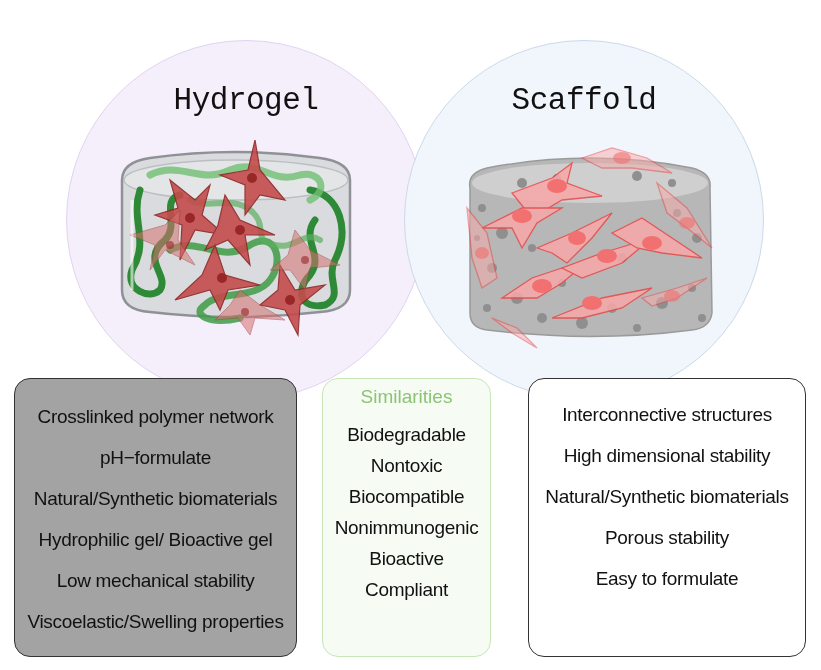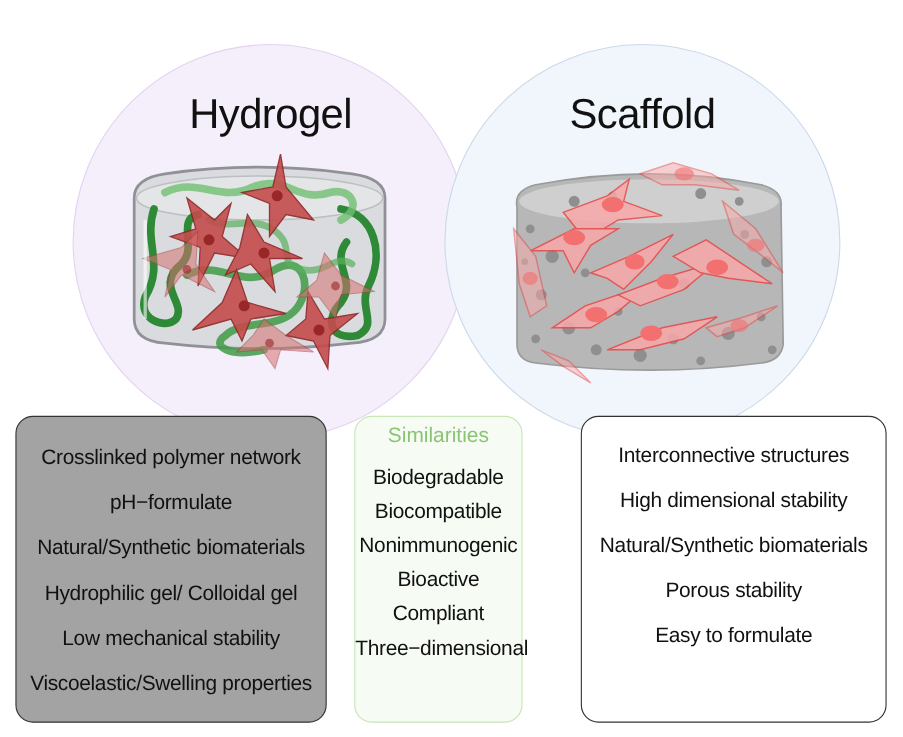--- a/index.html
+++ b/index.html
@@ -3,29 +3,29 @@
 <meta charset="utf-8">
 <style>
   html, body { margin: 0; padding: 0; background: #ffffff; }
   body { width: 821px; height: 670px; position: relative; overflow: hidden;
          font-family: "Liberation Sans", "DejaVu Sans", sans-serif; color: #111; }
   .circle { position: absolute; border-radius: 50%; box-sizing: border-box; }
   #circle-left { left: 66px; top: 40px; width: 360px; height: 360px;
                  background: #f5eefb; border: 1.5px solid #e3d3f1; }
   #circle-right { left: 404px; top: 40px; width: 360px; height: 360px;
                   background: #f1f6fc; border: 1.5px solid #ccd9ea; }
-  .title { position: absolute; font-size: 38px; font-weight: 400; letter-spacing: -0.5px;
-           text-align: center; width: 240px; }
+  .title { position: absolute; font-size: 31px; font-weight: 400; letter-spacing: -0.5px;
+           text-align: center; width: 240px; font-family: Liberation Mono, monospace; }
   #title-left { left: 126px; top: 83px; }
   #title-right { left: 464px; top: 83px; }
   svg.illus { position: absolute; }
   .box { position: absolute; box-sizing: border-box; border-radius: 16px; text-align: center; }
   #box-left { left: 14px; top: 378px; width: 283px; height: 279px; background: #a3a3a3;
               border: 1.5px solid #333; }
-  #box-mid { left: 322px; top: 378px; width: 153px; height: 279px; background: #f6fcf3;
+  #box-mid { left: 322px; top: 378px; width: 169px; height: 279px; background: #f6fcf3;
              border: 1.5px solid #c8e6b8; }
   #box-right { left: 528px; top: 378px; width: 278px; height: 279px; background: #fff;
                border: 1.5px solid #333; }
   .box ul { list-style: none; margin: 0; padding: 0; }
   .box li { font-size: 19px; white-space: nowrap; letter-spacing: -0.3px; }
   #box-left li, #box-right li { height: 41px; line-height: 41px; }
   #box-left ul { margin-top: 17px; }
   #box-right ul { margin-top: 15px; }
   #box-mid .sim-title { color: #8cc475; font-size: 19px; margin-top: 6px; height: 24px; line-height: 24px; }
   #box-mid ul { margin-top: 10px; }
@@ -133,35 +133,35 @@
     <ellipse cx="225" cy="85" rx="8" ry="6" opacity="0.6"></ellipse>
       <ellipse cx="210" cy="158" rx="8" ry="6" opacity="0.6"></ellipse>
   </g>
 </svg>
 
 <div class="box" id="box-left">
   <ul>
     <li>Crosslinked polymer network</li>
     <li>pH−formulate</li>
     <li>Natural/Synthetic biomaterials</li>
-    <li>Hydrophilic gel/ Colloidal gel</li>
+    <li>Hydrophilic gel/ Bioactive gel</li>
     <li>Low mechanical stability</li>
     <li>Viscoelastic/Swelling properties</li>
   </ul>
 </div>
 
 <div class="box" id="box-mid">
   <div class="sim-title">Similarities</div>
   <ul>
     <li>Biodegradable</li>
+    <li>Nontoxic</li>
     <li>Biocompatible</li>
     <li>Nonimmunogenic</li>
     <li>Bioactive</li>
     <li>Compliant</li>
-    <li>Three−dimensional</li>
   </ul>
 </div>
 
 <div class="box" id="box-right">
   <ul>
     <li>Interconnective structures</li>
     <li>High dimensional stability</li>
     <li>Natural/Synthetic biomaterials</li>
     <li>Porous stability</li>
     <li>Easy to formulate</li>

